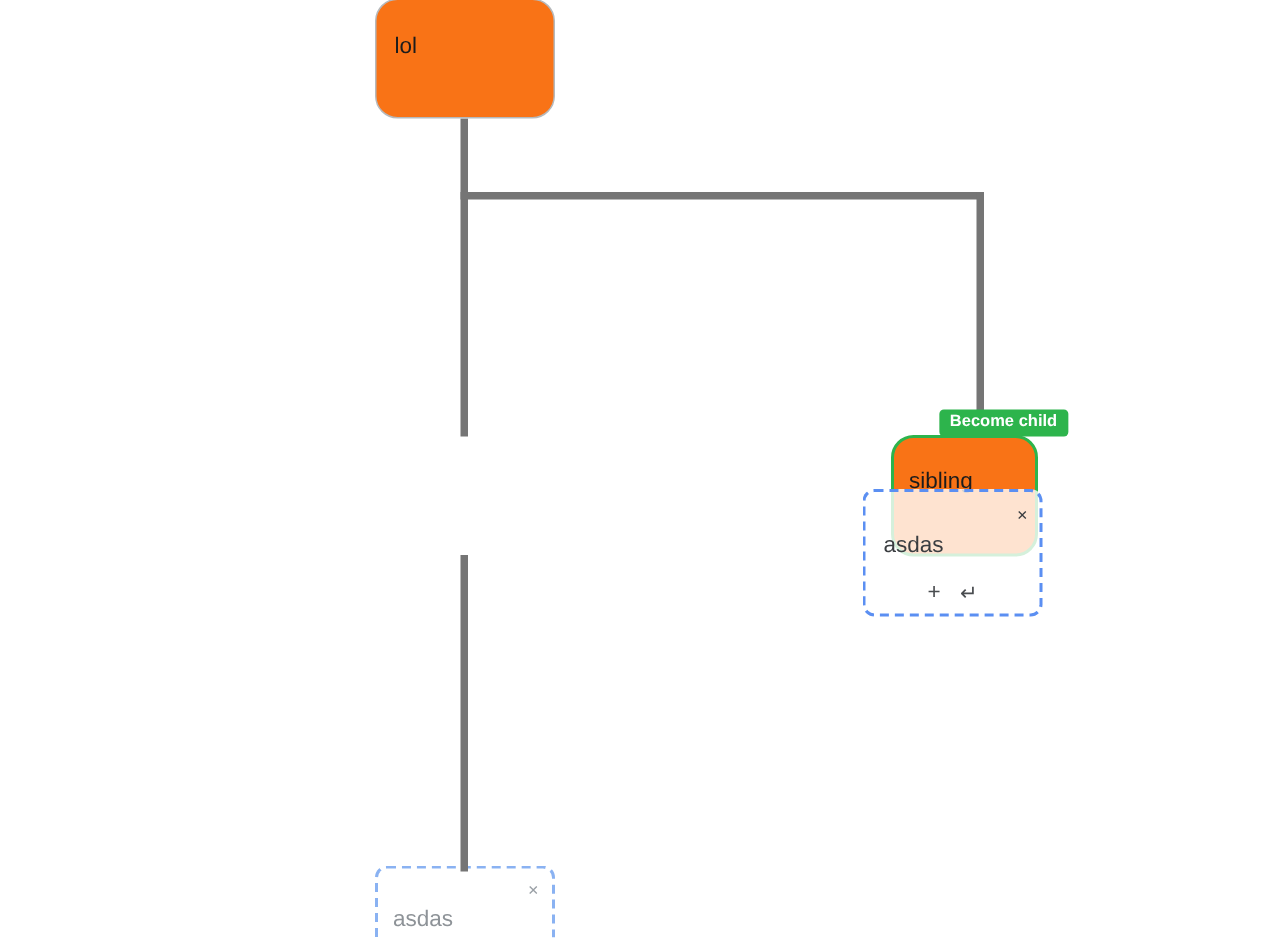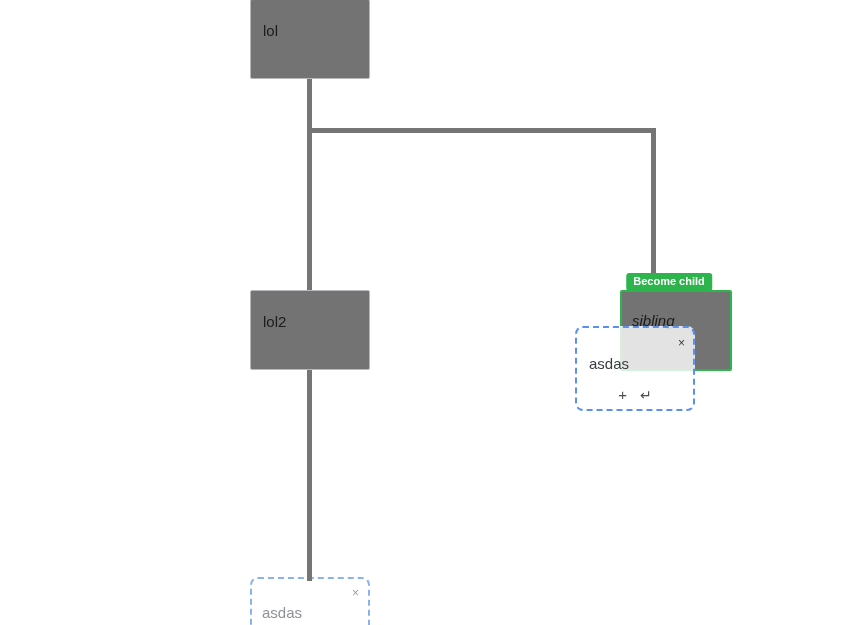--- a/index.html
+++ b/index.html
@@ -36,32 +36,31 @@
   .conn-v1 { left: 307px; top: 79px;  width: 5px;  height: 212px; }
   .conn-h  { left: 307px; top: 128px; width: 349px; height: 5px;  }
   .conn-vr { left: 651px; top: 128px; width: 5px;  height: 148px; }
   .conn-v2 { left: 307px; top: 370px; width: 5px;  height: 211px; z-index: 3; }
 
   
   .node {
     position: absolute;
     width: 120px;
     height: 80px;
-    background: #737373;
+    background: #f97316;
     border: 1px solid var(--node-border);
-    border-radius: 2px;
+    border-radius: 15px;
     z-index: 2;
   }
   .node-root { left: 250px; top: -1px; }
   .node-lol2 { left: 250px; top: 290px; }
   .node-sibling {
-    left: 620px; top: 290px;
-    width: 112px; height: 81px;
+    left: 594px; top: 290px;
+    width: 98px; height: 81px;
     border: 2px solid var(--accent-green);
-    font-style: italic;
   }
   .node-label {
     position: absolute;
     left: 12px; top: 22px;
     font-size: 15px;
     line-height: 18px;
     color: var(--node-text);
     white-space: nowrap;
   }
   .node-sibling .node-label { left: 10px; top: 20px; }
@@ -162,23 +161,20 @@
 
   <div class="connector conn-v1"></div>
   <div class="connector conn-h"></div>
   <div class="connector conn-vr"></div>
   <div class="connector conn-v2"></div>
 
   <div class="node node-root">
     <span class="node-label">lol</span>
   </div>
 
-  <div class="node node-lol2">
-    <span class="node-label">lol2</span>
-  </div>
 
   <div class="node node-sibling">
     <span class="node-label">sibling</span>
   </div>
 
   <div class="drop-badge">Become child</div>
 
   <div class="node-editor">
     <span class="editor-close">×</span>
     <span class="editor-value">asdas</span>

